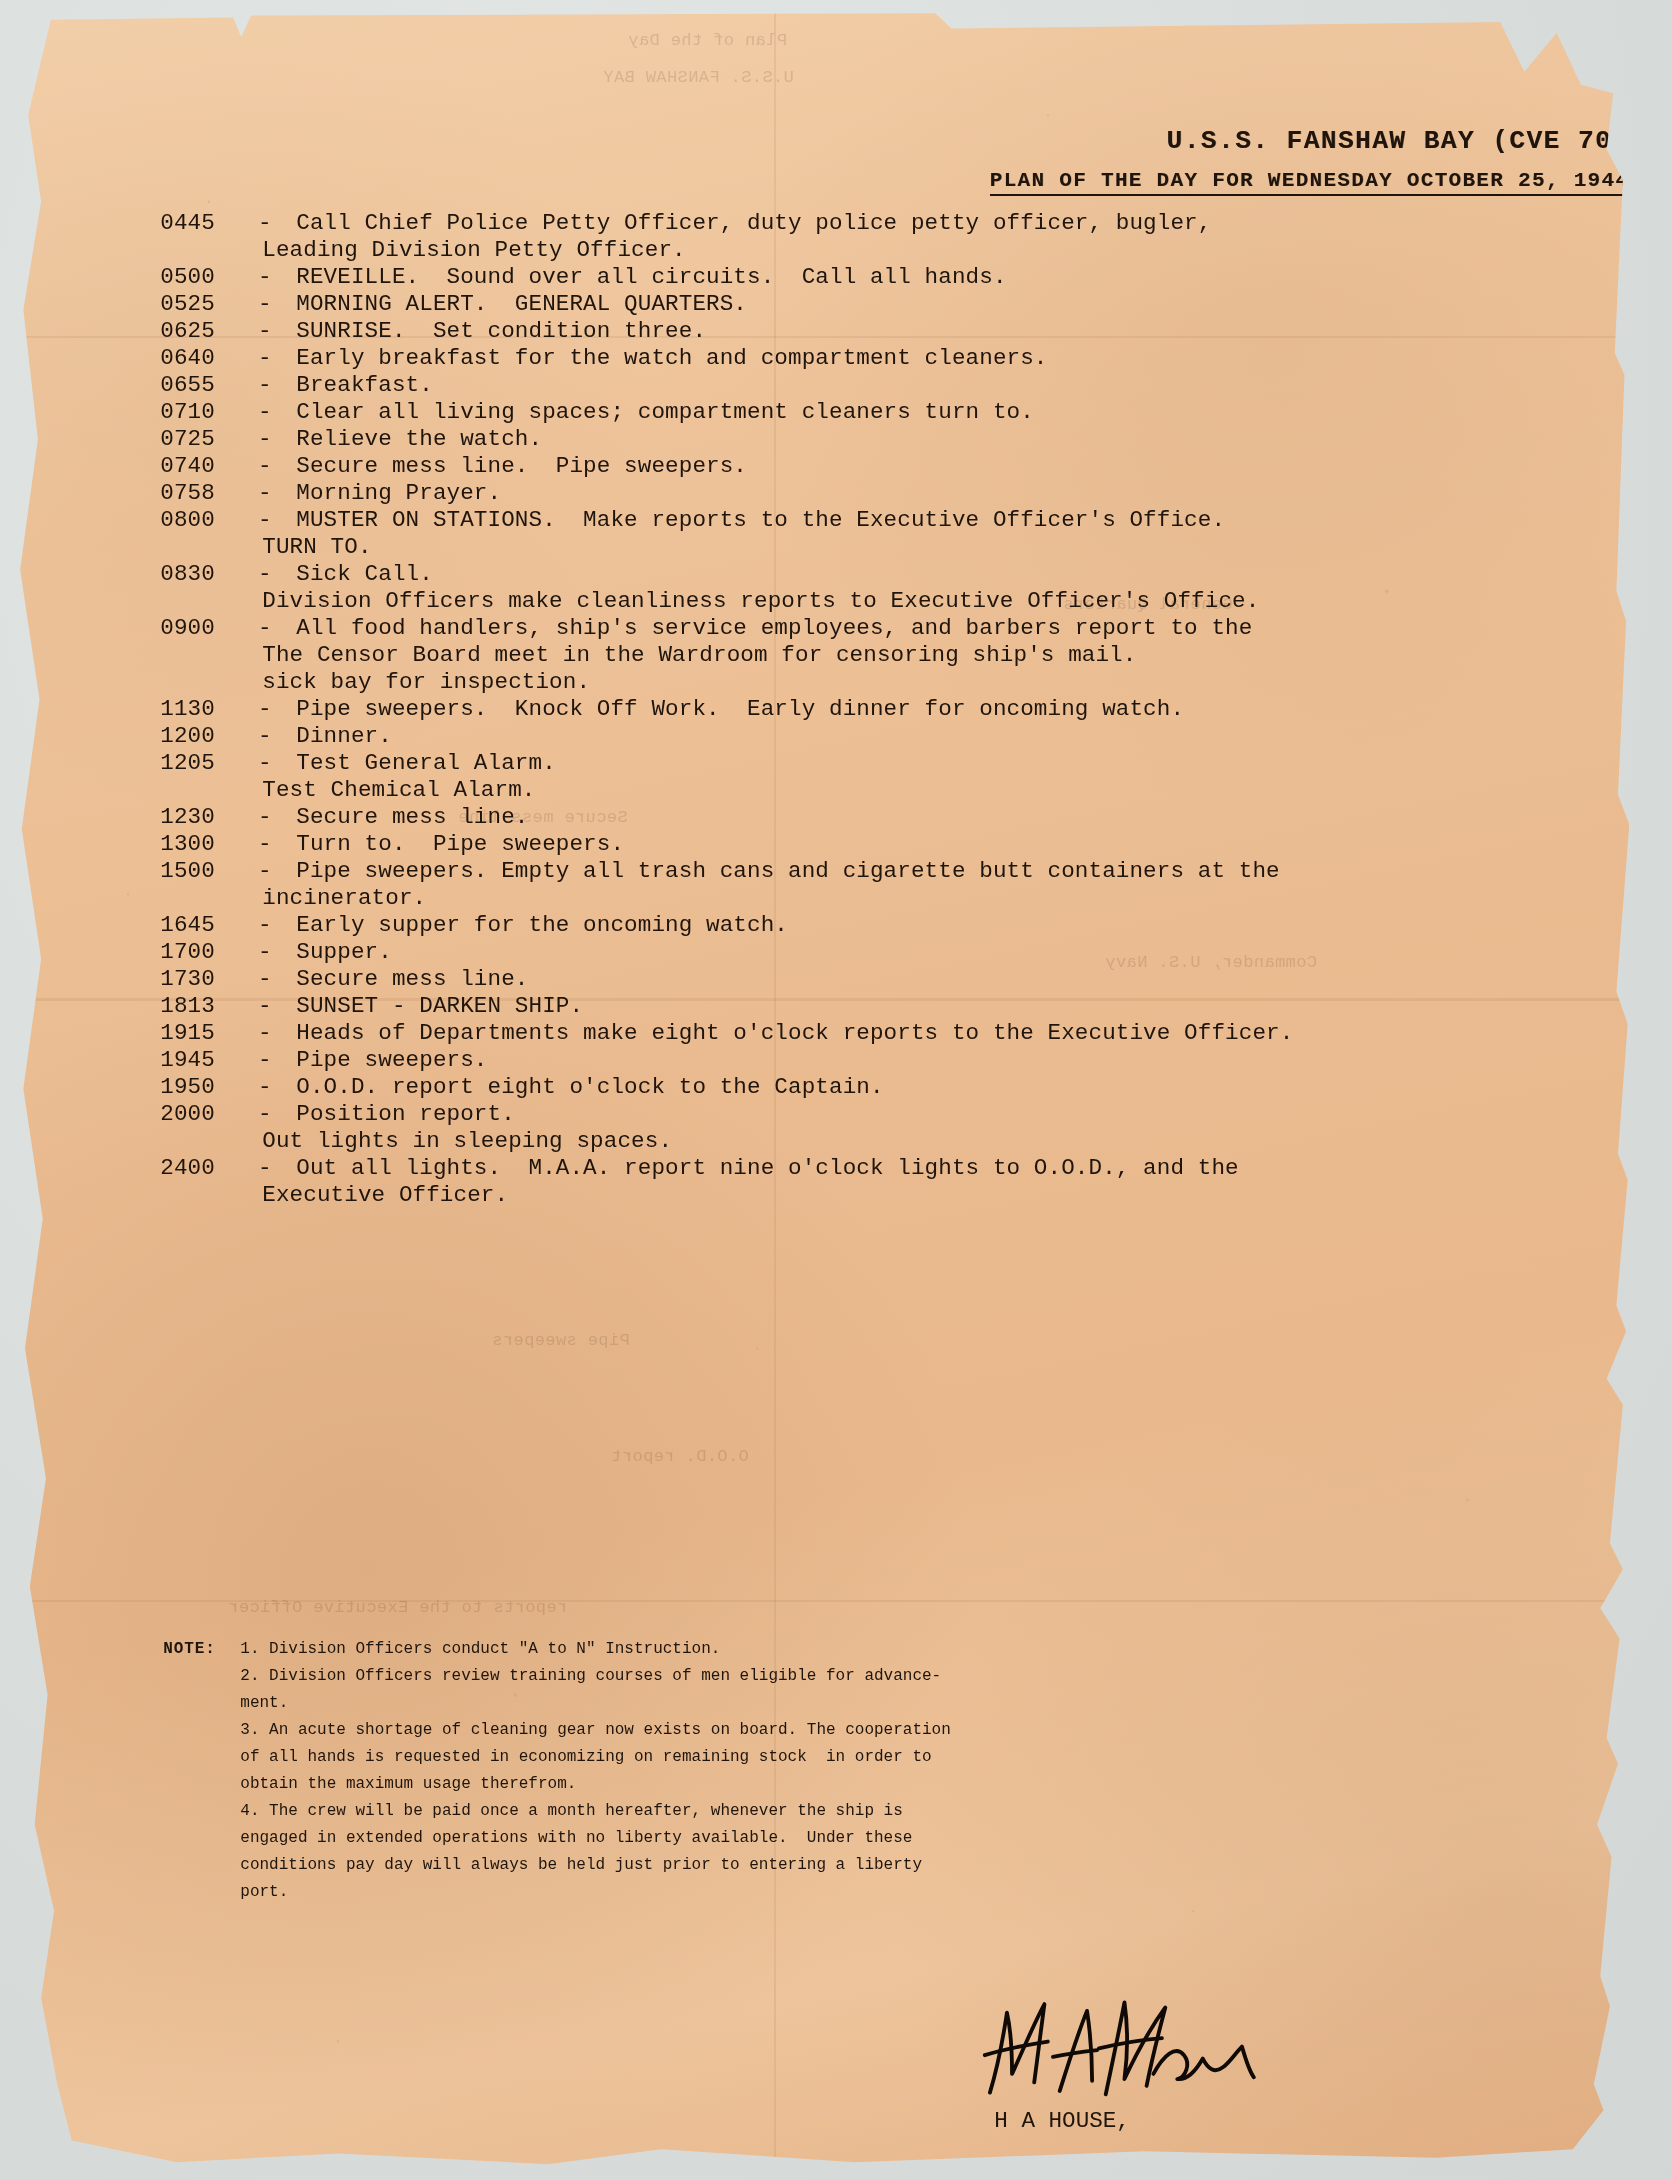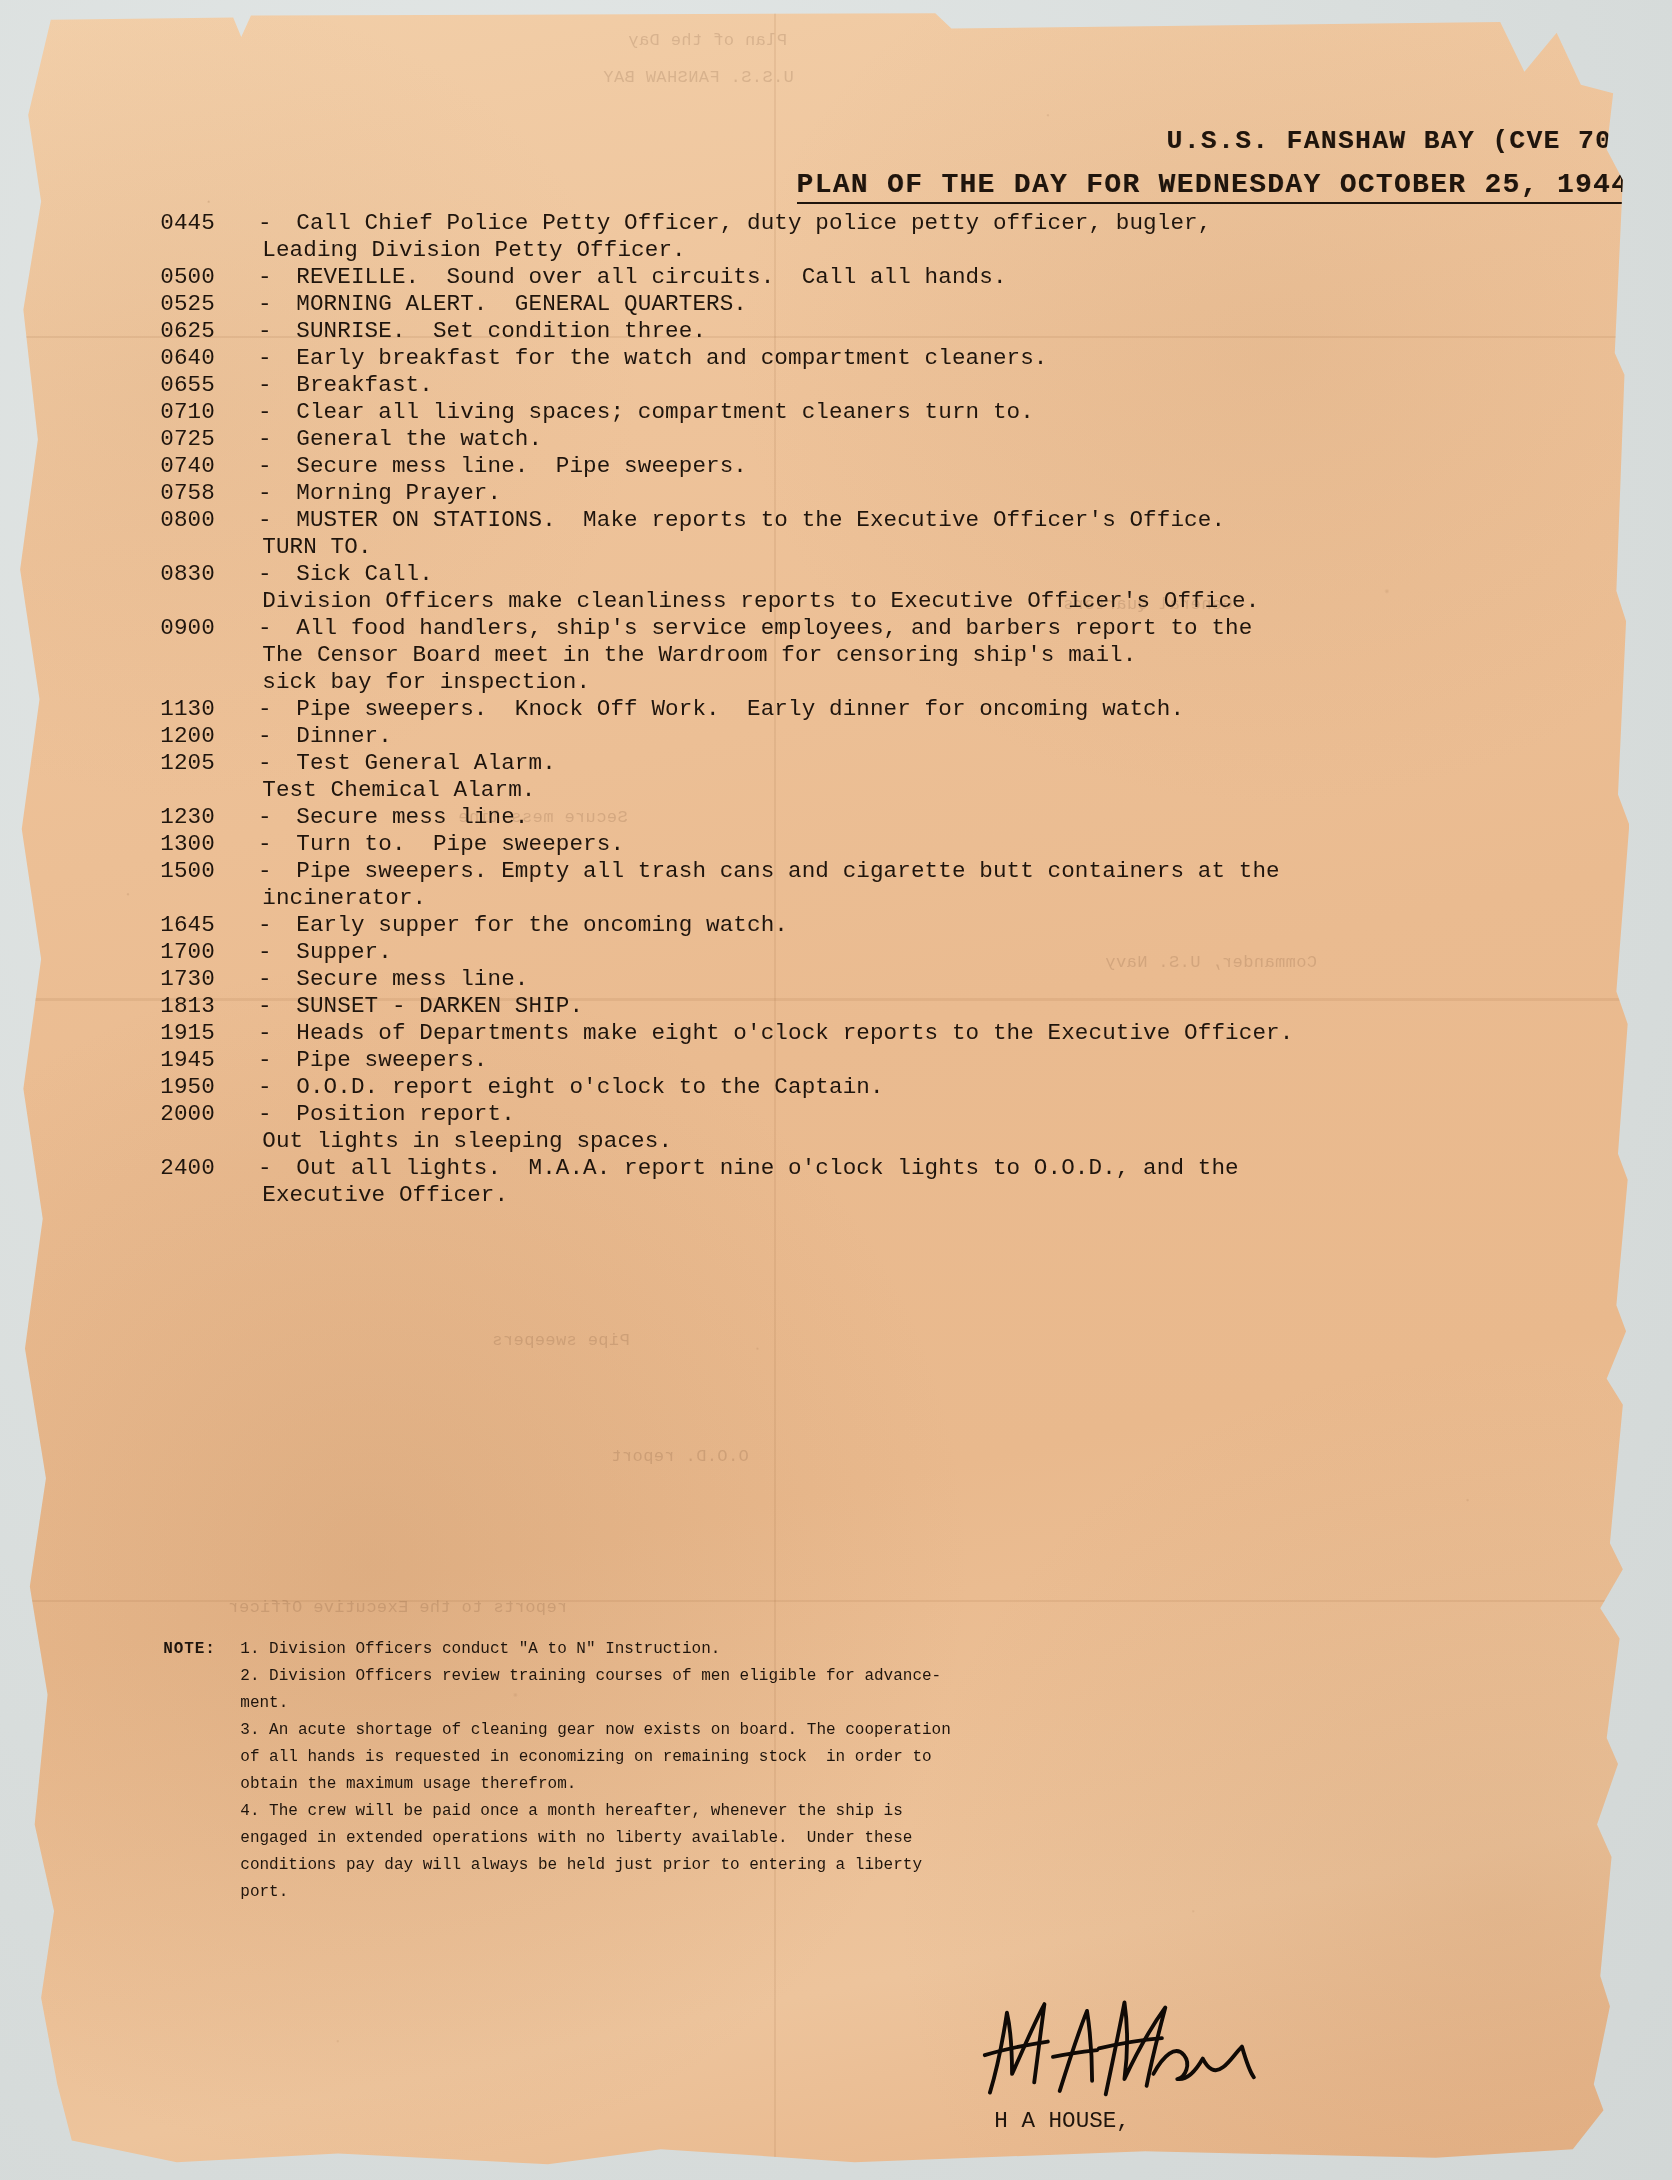--- a/index.html
+++ b/index.html
@@ -111,21 +111,21 @@
   .doc-title {
     position: absolute;
     left: 0; right: 0;
     top: 119px;
     font-size: 26.4px;
   }
   .doc-subtitle {
     position: absolute;
     left: 0; right: 0;
     top: 162px;
-    font-size: 28px;
+    font-size: 21px;
   }
   .doc-subtitle span {
     border-bottom: 2.6px solid #241a12;
     padding-bottom: 2.6px;
   }
 
   #schedule {
     position: absolute;
     left: 145px;
     top: 203px;
@@ -265,21 +265,21 @@
           <span class="sched-text">Breakfast.</span>
         </div>
         <div class="sched-row">
           <span class="sched-time">0710</span>
           <span class="sched-dash">-</span>
           <span class="sched-text">Clear all living spaces; compartment cleaners turn to.</span>
         </div>
         <div class="sched-row">
           <span class="sched-time">0725</span>
           <span class="sched-dash">-</span>
-          <span class="sched-text">General the watch.</span>
+          <span class="sched-text">Relieve the watch.</span>
         </div>
         <div class="sched-row">
           <span class="sched-time">0740</span>
           <span class="sched-dash">-</span>
           <span class="sched-text">Secure mess line.  Pipe sweepers.</span>
         </div>
         <div class="sched-row">
           <span class="sched-time">0758</span>
           <span class="sched-dash">-</span>
           <span class="sched-text">Morning Prayer.</span>

